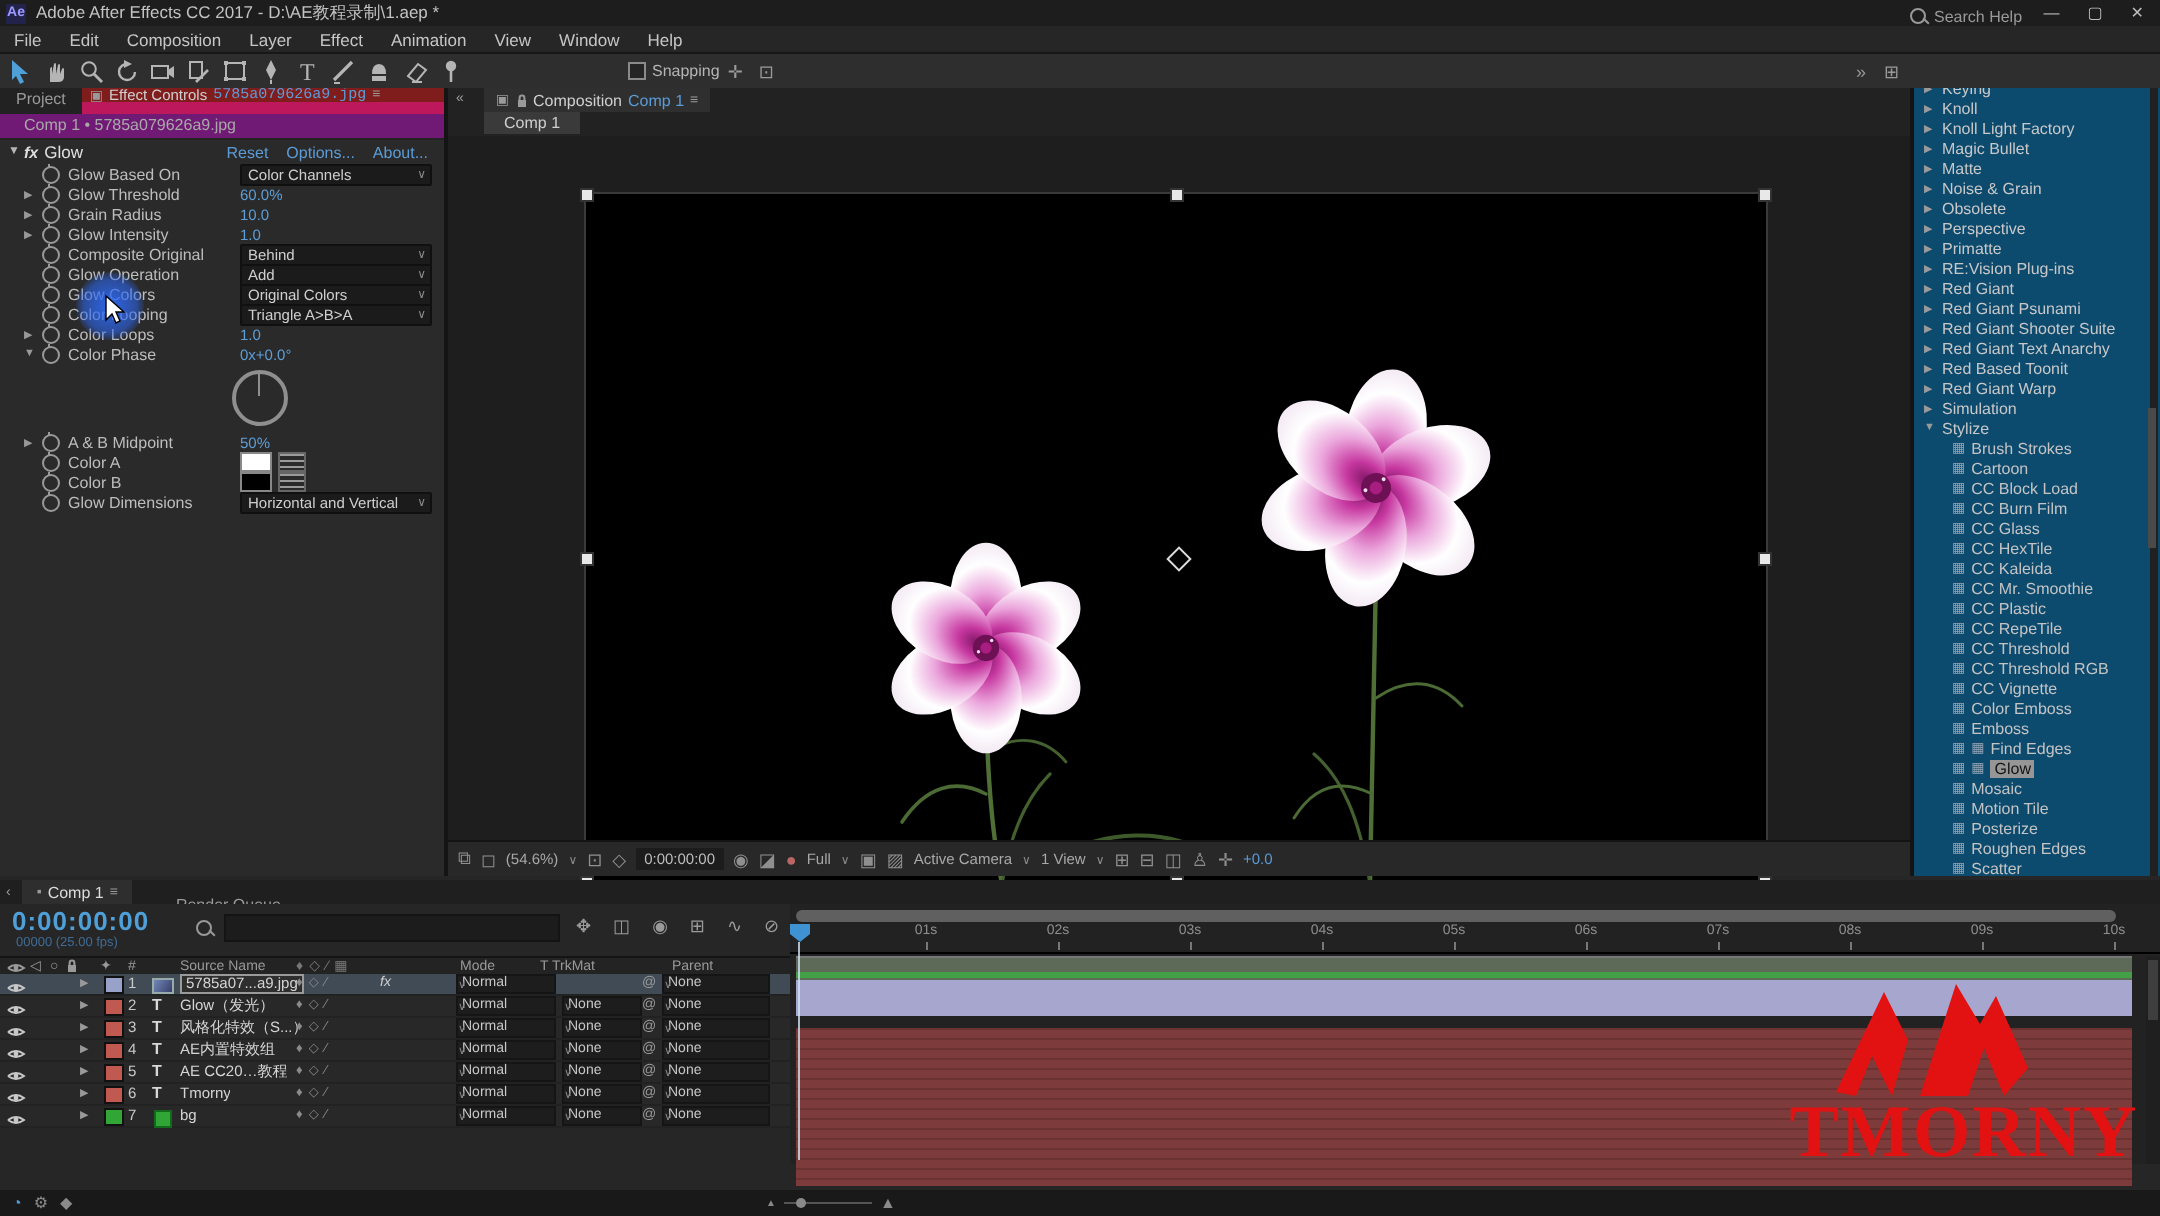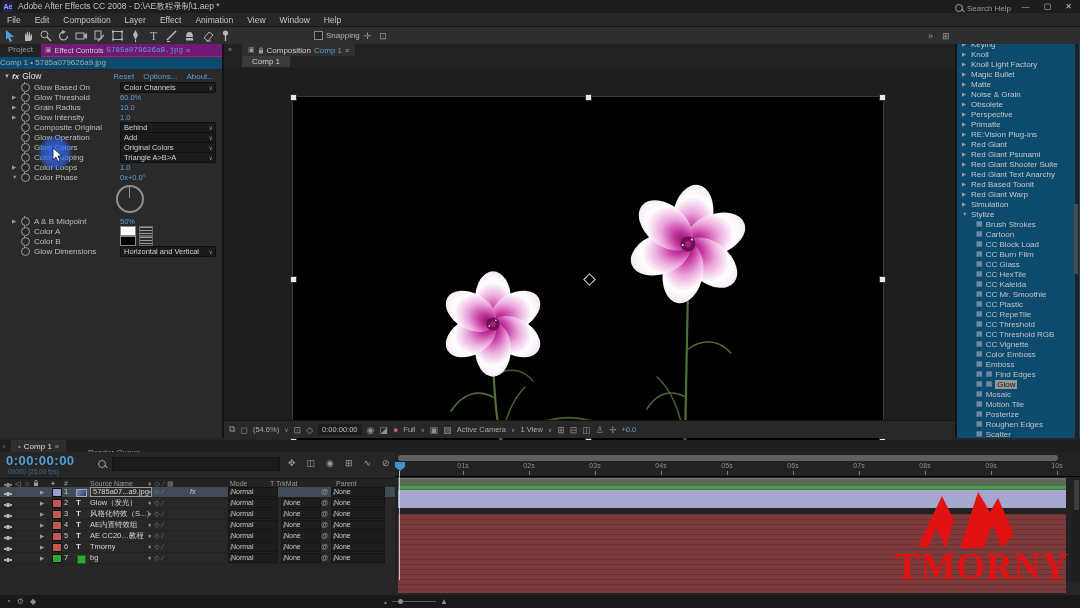--- a/index.html
+++ b/index.html
@@ -28,25 +28,25 @@
   .mag{width:6px;height:6px;border:1px solid #999;border-radius:50%;position:relative;margin-right:4px;}
   .mag::after{content:"";position:absolute;left:5px;top:5px;width:4px;height:1px;background:#999;transform:rotate(45deg);}
   .searchhelp span{font-size:8px;}
   
   .panel-left{position:absolute;left:0;top:44px;width:222px;height:394px;background:#2a2a2a;border-right:2px solid #141414;}
   .panel-center{position:absolute;left:224px;top:44px;width:731px;height:394px;background:#232323;border-right:2px solid #141414;}
   .panel-right{position:absolute;left:957px;top:44px;width:123px;height:394px;background:#0c4a6e;overflow:hidden;}
   
   .ec-tabs{height:13px;display:flex;align-items:stretch;background:#222;}
   .ec-tab-project{padding:1px 8px 0;font-size:8px;color:#9a9a9a;}
-  .ec-tab-active{flex:1;background:#701a75;border-bottom:1px solid #be185d;display:flex;align-items:center;gap:3px;padding:0 4px;}
+  .ec-tab-active{flex:1;background:#7f1d1d;border-bottom:6px solid #be185d;display:flex;align-items:center;gap:3px;padding:0 4px;}
   .ec-tab-active .t1{font-size:7.5px;color:#d0d0d0;white-space:nowrap;}
   .ec-tab-active .t2{font-size:7.5px;color:#5c9cd6;white-space:nowrap;overflow:hidden;text-overflow:ellipsis;font-family:Liberation Mono, monospace;}
   .icon-sm{color:#9a9a9a;font-size:7px;}
-  .ec-crumb{height:12px;line-height:12px;padding-left:0;font-size:8px;color:#a8a8a8;background:#0c4a6e;border-bottom:1px solid #232323;}
+  .ec-crumb{height:12px;line-height:12px;padding-left:12px;font-size:8px;color:#a8a8a8;background:#701a75;border-bottom:1px solid #232323;}
   .glow-row{height:12px;display:flex;align-items:center;padding-left:4px;}
   .glow-row .tw{color:#b5b5b5;font-size:6px;width:8px;}
   .glow-row .fx{font-style:italic;font-weight:bold;font-size:8px;color:#ddd;margin-right:3px;}
   .glow-row .nm{font-size:8.5px;color:#e0e0e0;}
   .glow-actions{margin-left:auto;display:flex;gap:9px;padding-right:8px;}
   .glow-actions span{color:#5c9cd6;font-size:8px;}
   .ec-row{position:relative;height:10px;display:flex;align-items:center;padding-left:12px;}
   .ec-row .tw{width:9px;color:#999;font-size:5.5px;}
   .sw{width:7px;height:7px;border:1px solid #9a9a9a;border-radius:50%;position:relative;flex:0 0 auto;}
   .sw::before{content:"";position:absolute;left:2px;top:-2px;width:1px;height:2px;background:#9a9a9a;}
@@ -155,21 +155,21 @@
   .wm-text{position:absolute;left:884px;top:548px;width:196px;font-family:"Liberation Serif",serif;font-weight:bold;
            font-size:37px;color:#e21212;letter-spacing:1px;text-align:center;line-height:1;}
 </style>
 </head>
 <body>
 
 <div id="app">
 
   <div class="titlebar">
     <div class="ae-badge">Ae</div>
-    <div class="title-text">Adobe After Effects CC 2008 - D:\AE教程录制\1.aep *</div>
+    <div class="title-text">Adobe After Effects CC 2017 - D:\AE教程录制\1.aep *</div>
     <div class="win-ctrls">
       <span>—</span>
       <span>▢</span>
       <span>✕</span>
     </div>
   </div>
 
   <div class="menubar">
       <div class="menu-item">File</div>
       <div class="menu-item">Edit</div>

